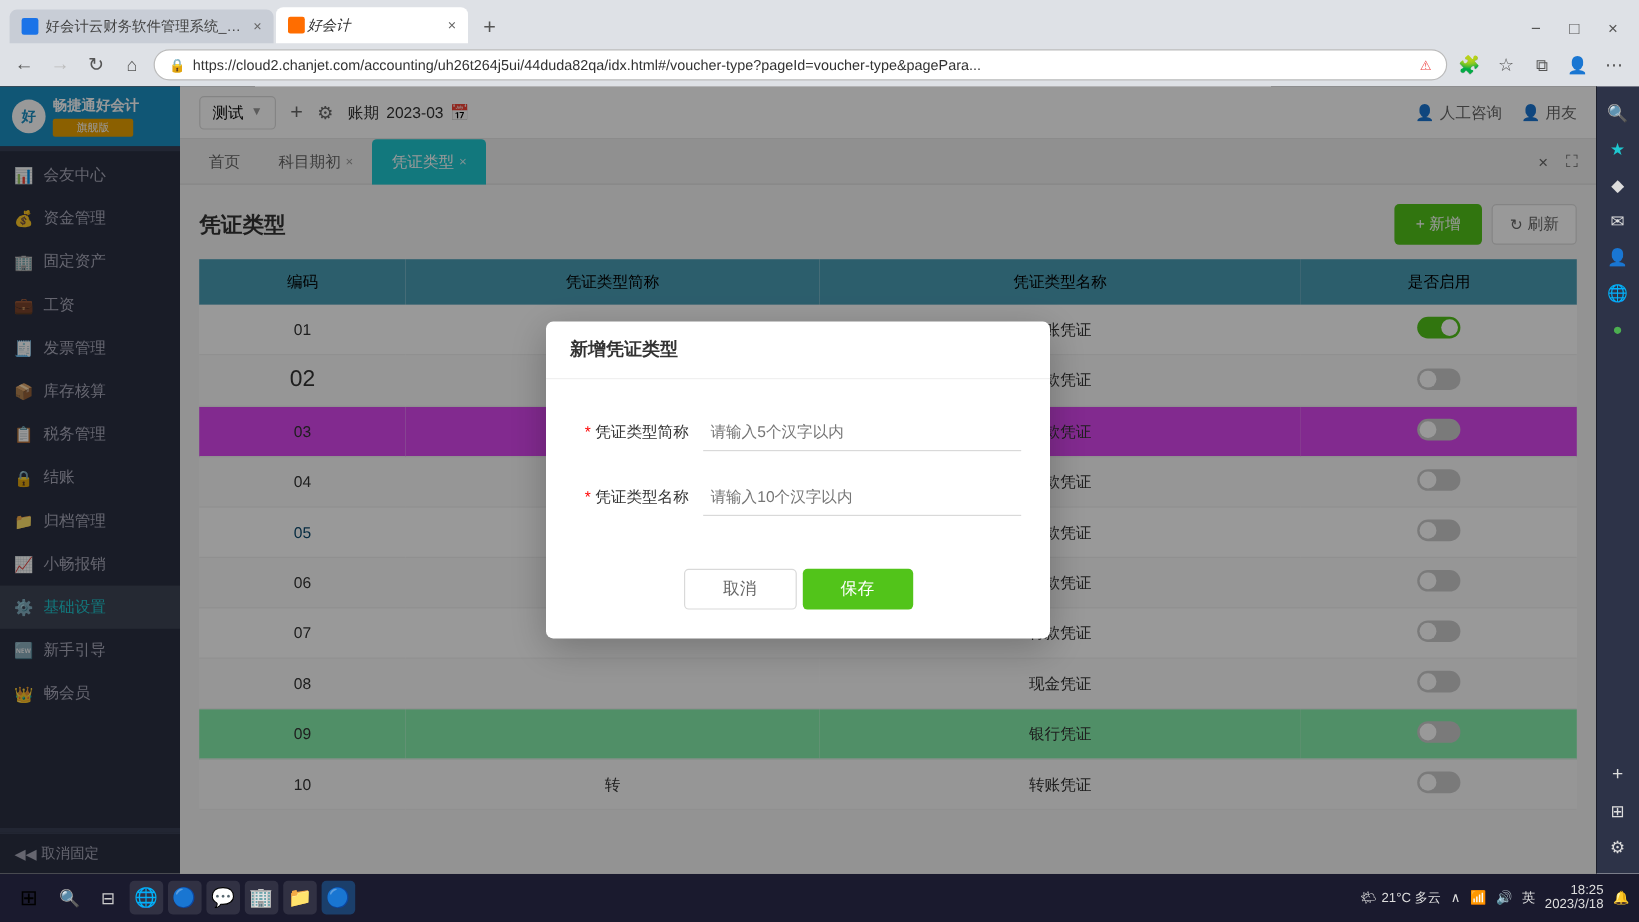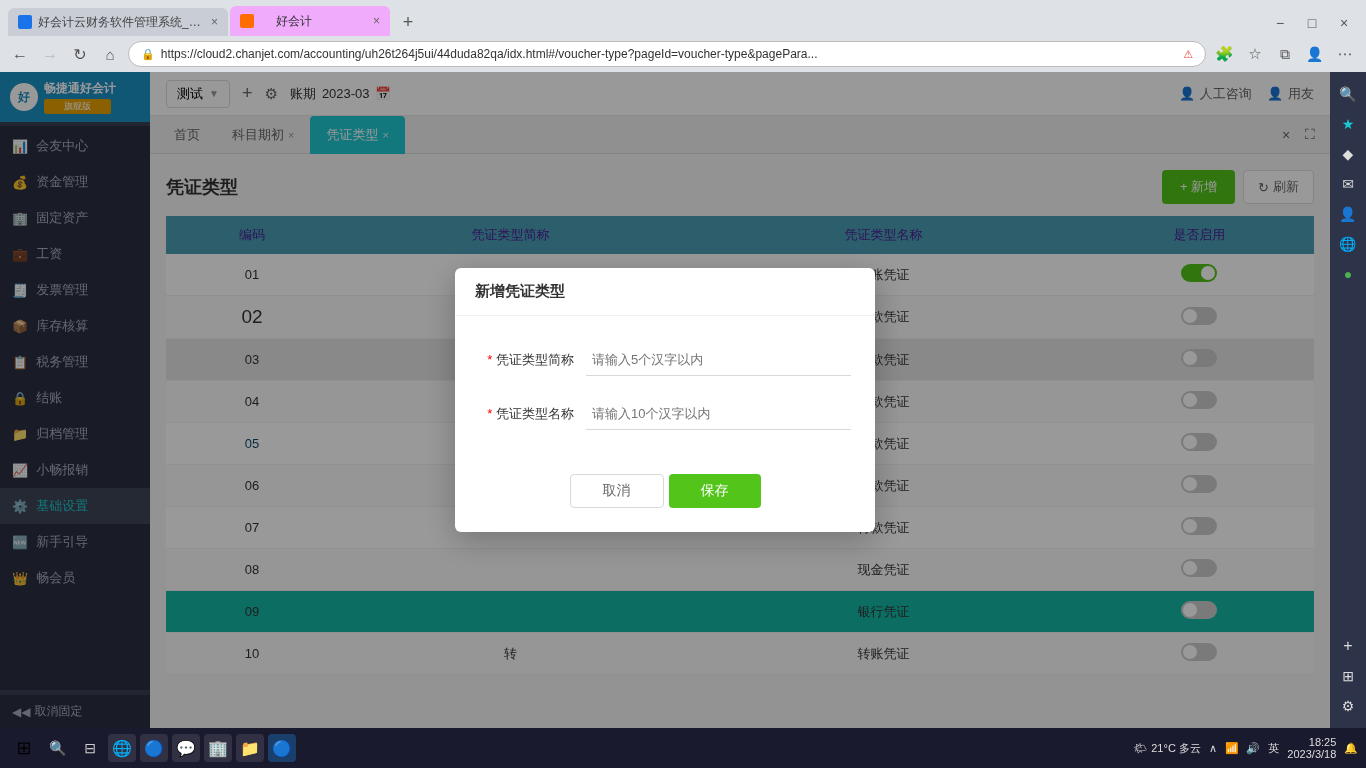--- a/index.html
+++ b/index.html
@@ -9,21 +9,21 @@
 <body>
 
 <div style="background:#dee1e6;">
 
   <div style="display:flex;align-items:flex-end;height:36px;padding:0 8px;background:#dee1e6;position:relative;">
     <div style="display:flex;align-items:center;padding:0 10px;height:28px;background:#c8cdd6;border-radius:6px 6px 0 0;font-size:12px;color:#444;gap:6px;min-width:180px;max-width:220px;">
       <span style="width:14px;height:14px;background:#1a73e8;border-radius:2px;display:inline-block;flex-shrink:0;"></span>
       <span style="overflow:hidden;text-overflow:ellipsis;white-space:nowrap;flex:1;">好会计云财务软件管理系统_会计</span>
       <span style="font-size:12px;color:#666;flex-shrink:0;">×</span>
     </div>
-    <div style="display:flex;align-items:center;padding:0 10px;height:30px;background:#f0abfc;border-radius:6px 6px 0 0;font-size:12px;color:#333;gap:22px;min-width:160px;max-width:200px;margin-left:2px;">
+    <div style="display:flex;align-items:center;padding:0 10px;height:30px;background:#ffffff;border-radius:6px 6px 0 0;font-size:12px;color:#333;gap:2px;min-width:160px;max-width:200px;margin-left:2px;font-style:italic;">
       <span style="width:14px;height:14px;background:#ff6d00;border-radius:2px;display:inline-block;flex-shrink:0;"></span>
       <span style="overflow:hidden;text-overflow:ellipsis;white-space:nowrap;flex:1;">好会计</span>
       <span style="font-size:12px;color:#666;flex-shrink:0;">×</span>
     </div>
     <span style="width:28px;height:28px;display:flex;align-items:center;justify-content:center;font-size:18px;color:#555;cursor:pointer;margin-left:4px;">+</span>
     <div style="flex:1;"></div>
     <div style="display:flex;gap:4px;align-items:center;padding-bottom:4px;">
       <span style="width:28px;height:18px;display:flex;align-items:center;justify-content:center;font-size:14px;color:#555;cursor:pointer;">−</span>
       <span style="width:28px;height:18px;display:flex;align-items:center;justify-content:center;font-size:14px;color:#555;cursor:pointer;">□</span>
       <span style="width:28px;height:18px;display:flex;align-items:center;justify-content:center;font-size:14px;color:#555;cursor:pointer;">×</span>
@@ -182,21 +182,21 @@
           <button style="background:#52c41a;color:#fff;border:none;padding:7px 18px;border-radius:4px;cursor:pointer;font-size:13px;">+ 新增</button>
           <button style="background:#fff;color:#666;border:1px solid #ddd;padding:7px 14px;border-radius:4px;cursor:pointer;font-size:13px;display:flex;align-items:center;gap:4px;">
             <span>↻</span>
             <span>刷新</span>
           </button>
         </div>
       </div>
 
       <table style="width:100%;border-collapse:collapse;background:#fff;">
         <thead>
-          <tr style="background:#4a9db5;color:#4c1d95;">
+          <tr style="background:#4a9db5;color:#000000;">
             <th style="padding:10px 16px;text-align:center;font-weight:normal;font-size:13px;width:15%;">编码</th>
             <th style="padding:10px 16px;text-align:center;font-weight:normal;font-size:13px;width:30%;">凭证类型简称</th>
             <th style="padding:10px 16px;text-align:center;font-weight:normal;font-size:13px;width:35%;">凭证类型名称</th>
             <th style="padding:10px 16px;text-align:center;font-weight:normal;font-size:13px;width:20%;">是否启用</th>
           </tr>
         </thead>
         <tbody id="table-body">
         <tr style="border-bottom: 1px solid rgb(240, 240, 240); background: rgb(255, 255, 255);">
               <td style="padding: 10px 16px; text-align: center; font-size: 13px; color: rgb(51, 51, 51);">01</td>
               <td style="padding: 10px 16px; text-align: center; font-size: 13px; color: rgb(51, 51, 51);">记</td>
@@ -206,21 +206,21 @@
                 </div></td>
             </tr>
             <tr style="border-bottom: 1px solid rgb(240, 240, 240); background: rgb(250, 250, 250);">
               <td style="padding: 10px 16px; text-align: center; font-size: 19px; color: rgb(51, 51, 51);">02</td>
               <td style="padding: 10px 16px; text-align: center; font-size: 13px; color: rgb(51, 51, 51);">收</td>
               <td style="padding: 10px 16px; text-align: center; font-size: 13px; color: rgb(51, 51, 51);">收款凭证</td>
               <td style="padding: 10px 16px; text-align: center;"><div style="width: 36px; height: 18px; border-radius: 9px; display: inline-flex; align-items: center; cursor: pointer; position: relative; background: rgb(204, 204, 204);">
                   <div style="width: 14px; height: 14px; background: rgb(255, 255, 255); border-radius: 50%; position: absolute; left: 2px;"></div>
                 </div></td>
             </tr>
-            <tr style="border-bottom: 1px solid rgb(240, 240, 240); background: #e5e5e5;">
+            <tr style="border-bottom: 1px solid rgb(240, 240, 240); background: #d946ef;">
               <td style="padding: 10px 16px; text-align: center; font-size: 13px; color: rgb(51, 51, 51);">03</td>
               <td style="padding: 10px 16px; text-align: center; font-size: 13px; color: rgb(51, 51, 51);"></td>
               <td style="padding: 10px 16px; text-align: center; font-size: 13px; color: rgb(51, 51, 51);">付款凭证</td>
               <td style="padding: 10px 16px; text-align: center;"><div style="width: 36px; height: 18px; border-radius: 9px; display: inline-flex; align-items: center; cursor: pointer; position: relative; background: rgb(204, 204, 204);">
                   <div style="width: 14px; height: 14px; background: rgb(255, 255, 255); border-radius: 50%; position: absolute; left: 2px;"></div>
                 </div></td>
             </tr>
             <tr style="border-bottom: 1px solid rgb(240, 240, 240); background: rgb(250, 250, 250);">
               <td style="padding: 10px 16px; text-align: center; font-size: 13px; color: rgb(51, 51, 51);">04</td>
               <td style="padding: 10px 16px; text-align: center; font-size: 13px; color: rgb(51, 51, 51);"></td>
@@ -254,21 +254,21 @@
                 </div></td>
             </tr>
             <tr style="border-bottom: 1px solid rgb(240, 240, 240); background: rgb(250, 250, 250);">
               <td style="padding: 10px 16px; text-align: center; font-size: 13px; color: rgb(51, 51, 51);">08</td>
               <td style="padding: 10px 16px; text-align: center; font-size: 13px; color: rgb(51, 51, 51);"></td>
               <td style="padding: 10px 16px; text-align: center; font-size: 13px; color: rgb(51, 51, 51);">现金凭证</td>
               <td style="padding: 10px 16px; text-align: center;"><div style="width: 36px; height: 18px; border-radius: 9px; display: inline-flex; align-items: center; cursor: pointer; position: relative; background: rgb(204, 204, 204);">
                   <div style="width: 14px; height: 14px; background: rgb(255, 255, 255); border-radius: 50%; position: absolute; left: 2px;"></div>
                 </div></td>
             </tr>
-            <tr style="border-bottom: 1px solid rgb(240, 240, 240); background: #14b8a6;">
+            <tr style="border-bottom: 1px solid rgb(240, 240, 240); background: #86efac;">
               <td style="padding: 10px 16px; text-align: center; font-size: 13px; color: rgb(51, 51, 51);">09</td>
               <td style="padding: 10px 16px; text-align: center; font-size: 13px; color: rgb(51, 51, 51);"></td>
               <td style="padding: 10px 16px; text-align: center; font-size: 13px; color: rgb(51, 51, 51);">银行凭证</td>
               <td style="padding: 10px 16px; text-align: center;"><div style="width: 36px; height: 18px; border-radius: 9px; display: inline-flex; align-items: center; cursor: pointer; position: relative; background: rgb(204, 204, 204);">
                   <div style="width: 14px; height: 14px; background: rgb(255, 255, 255); border-radius: 50%; position: absolute; left: 2px;"></div>
                 </div></td>
             </tr>
             <tr style="border-bottom: 1px solid rgb(240, 240, 240); background: rgb(250, 250, 250);">
               <td style="padding: 10px 16px; text-align: center; font-size: 13px; color: rgb(51, 51, 51);">10</td>
               <td style="padding: 10px 16px; text-align: center; font-size: 13px; color: rgb(51, 51, 51);">转</td>

